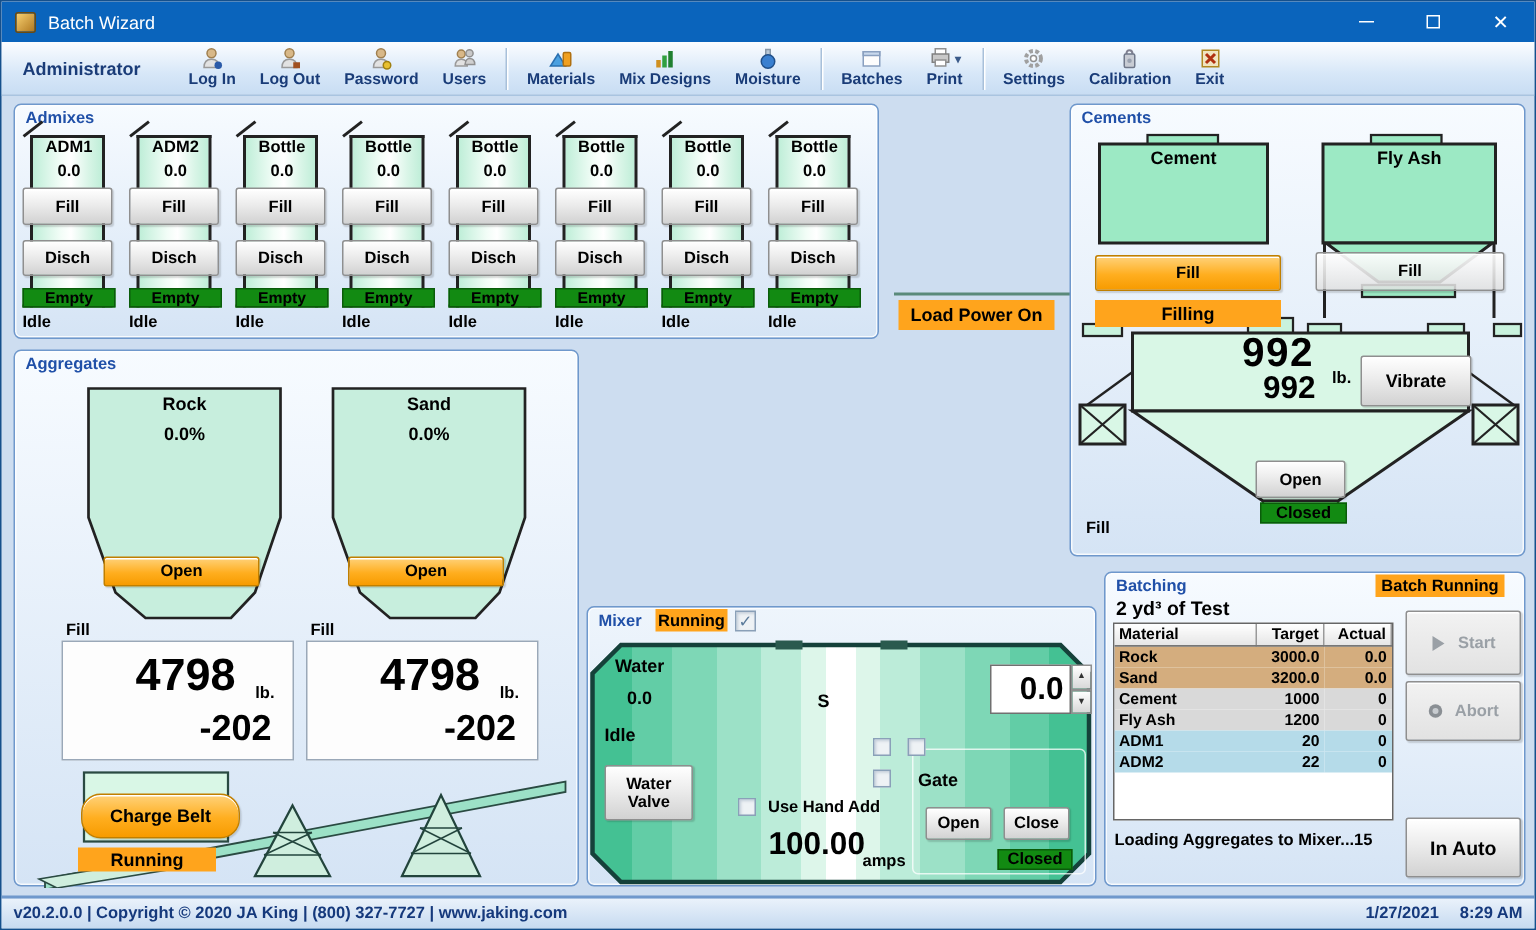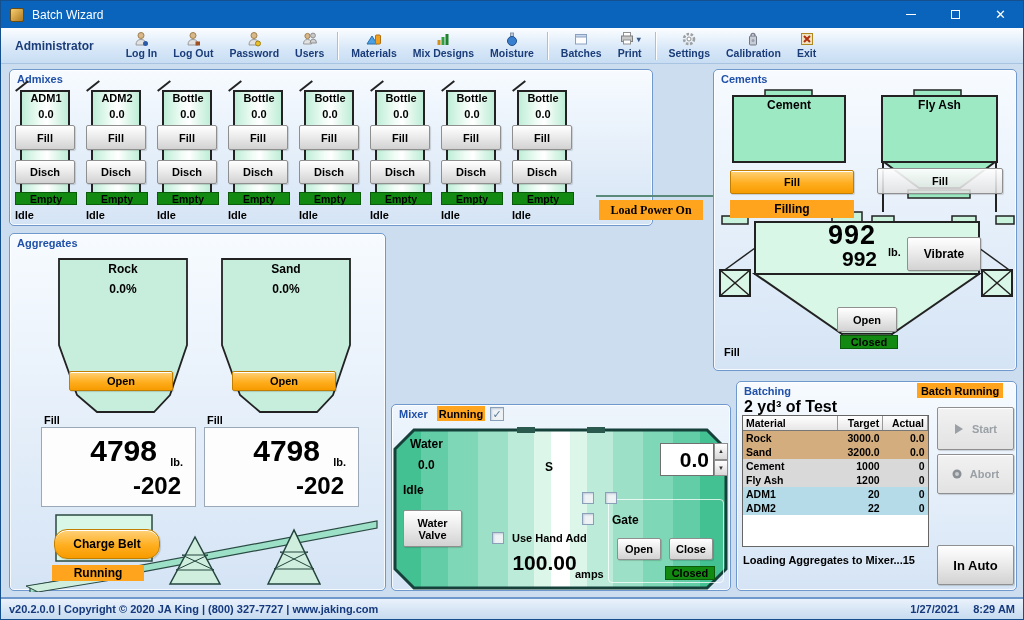--- a/index.html
+++ b/index.html
@@ -43,40 +43,40 @@
   .btn-orange { background:linear-gradient(#ffd27a,#ffae1f 55%,#f79b00); border:1px solid #c07f00; }
   .btn-disabled { color:#9aa0a6; background:linear-gradient(#f2f2f2,#e2e2e2); }
   .badge { position:absolute; display:flex; align-items:center; justify-content:center;
     font-weight:bold; font-size:11px; color:#000; }
   .badge-green { background:#128a12; border:1px solid #0a5c0a; }
   .badge-orange { background:#ffa41c; }
   .cb { position:absolute; width:12px; height:12px; background:#eef2f5;
     border:1px solid #8aa0b8; box-shadow:inset 1px 1px 2px #c2ccd8; }
   .lbl { position:absolute; font-weight:bold; font-size:11px; color:#000; white-space:nowrap; }
   
-  #admixes { left:8px; top:68px; width:644px; height:157px; }
+  #admixes { left:8px; top:68px; width:577px; height:157px; }
   #admix-units { position:absolute; left:5px; top:18px; right:0; bottom:0; display:flex; }
   .admix-unit { position:relative; width:62px; margin-right:9px; height:135px; }
   .adm-cyl { position:absolute; left:5px; top:2px; width:50px; height:115px;
     background:linear-gradient(90deg,#bfeed8,#f2fdf7 40%,#ffffff 55%,#d9f5e7 80%,#bfeed8);
     border-left:2px solid #222; border-right:2px solid #222; border-top:2px solid #222; }
   .adm-cyl::before { content:''; position:absolute; left:-8px; top:-7px; width:16px; height:2px;
     background:#222; transform:rotate(-38deg); }
   .adm-cyl::after { content:''; position:absolute; left:-7px; bottom:0; width:60px; height:2px; background:#222; }
   .adm-label { position:absolute; left:0; top:4px; width:62px; text-align:center; font-weight:bold; font-size:11px; }
   .adm-value { position:absolute; left:0; top:20px; width:62px; text-align:center; font-weight:bold; font-size:11px; }
   .adm-fill { left:0; top:37px; width:60px; height:25px; }
   .adm-disch { left:0; top:72px; width:60px; height:24px; }
   .adm-status { left:0; top:104px; width:62px; height:13px; font-size:10.5px; }
   .adm-state { position:absolute; left:0; top:121px; font-weight:bold; font-size:11px; }
   
   .pipe-line { position:absolute; left:595px; top:194px; width:132px; height:2px; background:#5a8a7a; }
   #load-power { position:absolute; left:598px; top:199px; width:104px; height:20px;
     background:#ffa41c; display:flex; align-items:center; justify-content:center;
-    font-weight:bold; font-size:12px;font-family:Liberation Serif, serif; }
+    font-weight:bold; font-size:12px; }
   
   #cements { left:712px; top:68px; width:304px; height:302px; }
   #cements svg, #aggregates svg, .mixer-svg { position:absolute; left:0; top:0; }
   .silo-name { position:absolute; font-weight:bold; font-size:12px; text-align:center; }
   .cem-gross { position:absolute; left:78px; top:150px; width:120px; text-align:center;
     font-size:27px; font-weight:bold; letter-spacing:1px; }
   .cem-net { position:absolute; left:88px; top:177px; width:115px; text-align:center;
     font-size:21px; font-weight:bold; }
   .cem-lb { position:absolute; left:174px; top:176px; font-size:11px; font-weight:bold; }
   
@@ -93,21 +93,21 @@
     font-size:21px; font-weight:bold; padding-right:4px; }
   .spin-btns { position:absolute; left:322px; top:38px; width:14px; height:33px; display:flex; flex-direction:column; }
   .spin-btns div { flex:1; border:1px solid #8f8f8f; background:linear-gradient(#fff,#d8d8d8);
     font-size:6px; display:flex; align-items:center; justify-content:center; color:#333; }
   .gate-group { position:absolute; left:216px; top:94px; width:116px; height:84px;
     border:1px solid rgba(255,255,255,.75); border-radius:4px; }
   .amps-val { position:absolute; left:105px; top:146px; width:95px; text-align:center;
     font-size:21px; font-weight:bold; }
   
   #batching { left:735px; top:380px; width:281px; height:210px;padding-left:47px; }
-  .batch-desc { position:absolute; left:7px; top:16px; font-size:16px; font-weight:bold; }
+  .batch-desc { position:absolute; left:7px; top:16px; font-size:13px; font-weight:bold; }
   #batch-table { position:absolute; left:5px; top:33px; width:187px; height:132px;
     background:#fff; border:1px solid #666; overflow:hidden; }
   #batch-table table { width:100%; border-collapse:collapse; font-size:10.5px; }
   #batch-table th { background:linear-gradient(#ffffff,#e6e6e6); border-right:1px solid #999;
     border-bottom:1px solid #777; font-weight:bold; padding:1px 3px; height:14px; }
   #batch-table th:first-child { text-align:left; width:96px; }
   #batch-table th:not(:first-child) { text-align:right; width:45px; }
   #batch-table td { padding:0 3px; height:14px; font-weight:bold; }
   .td-mat { text-align:left; }
   .td-num { text-align:right; }

